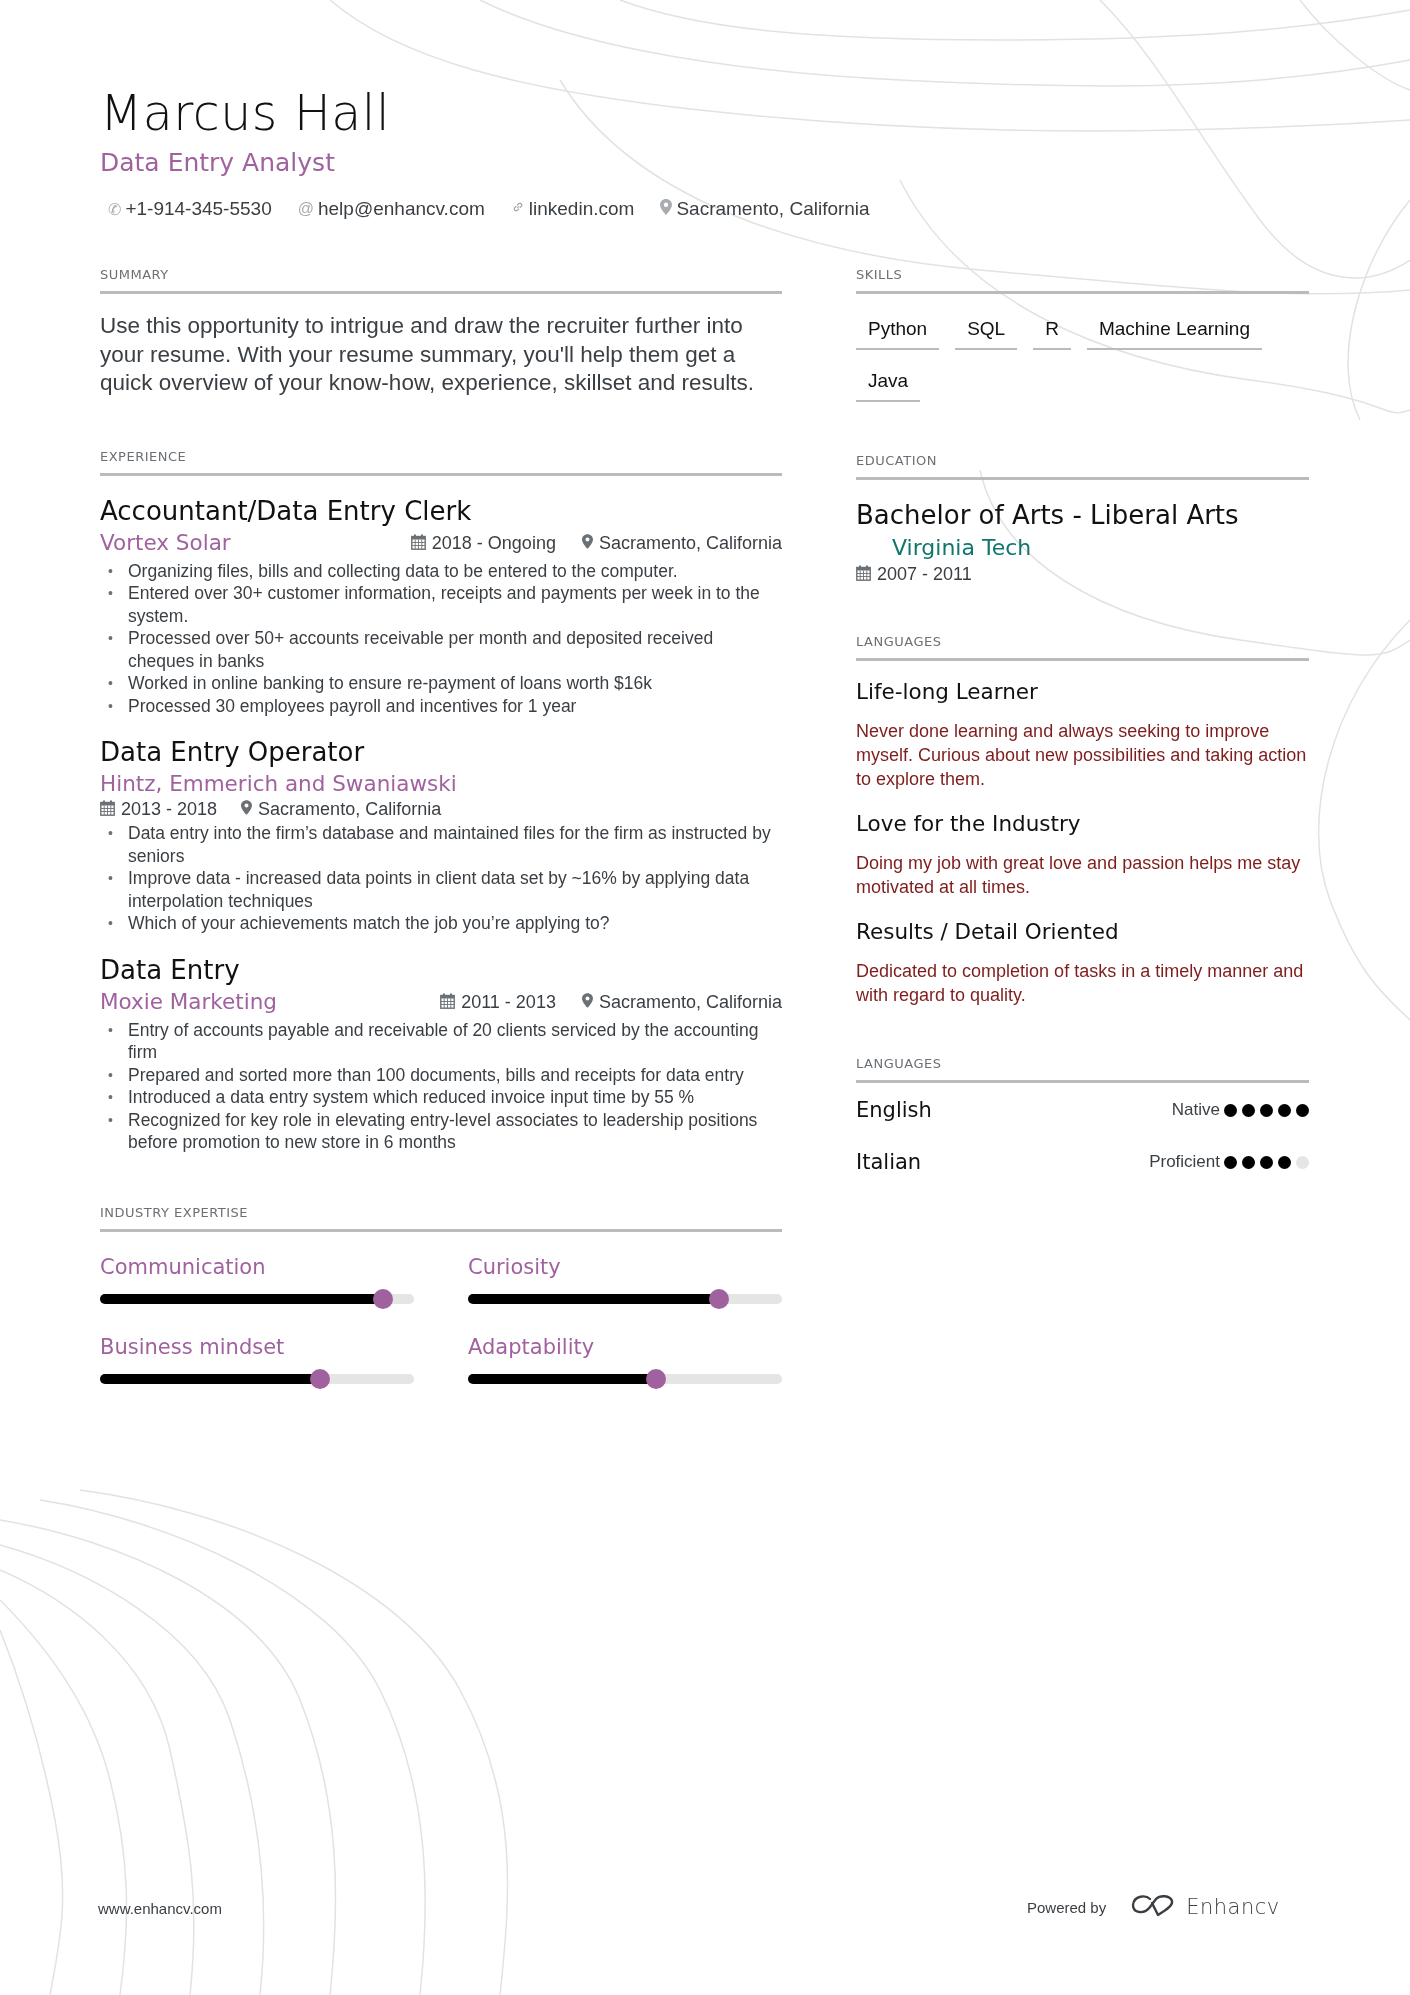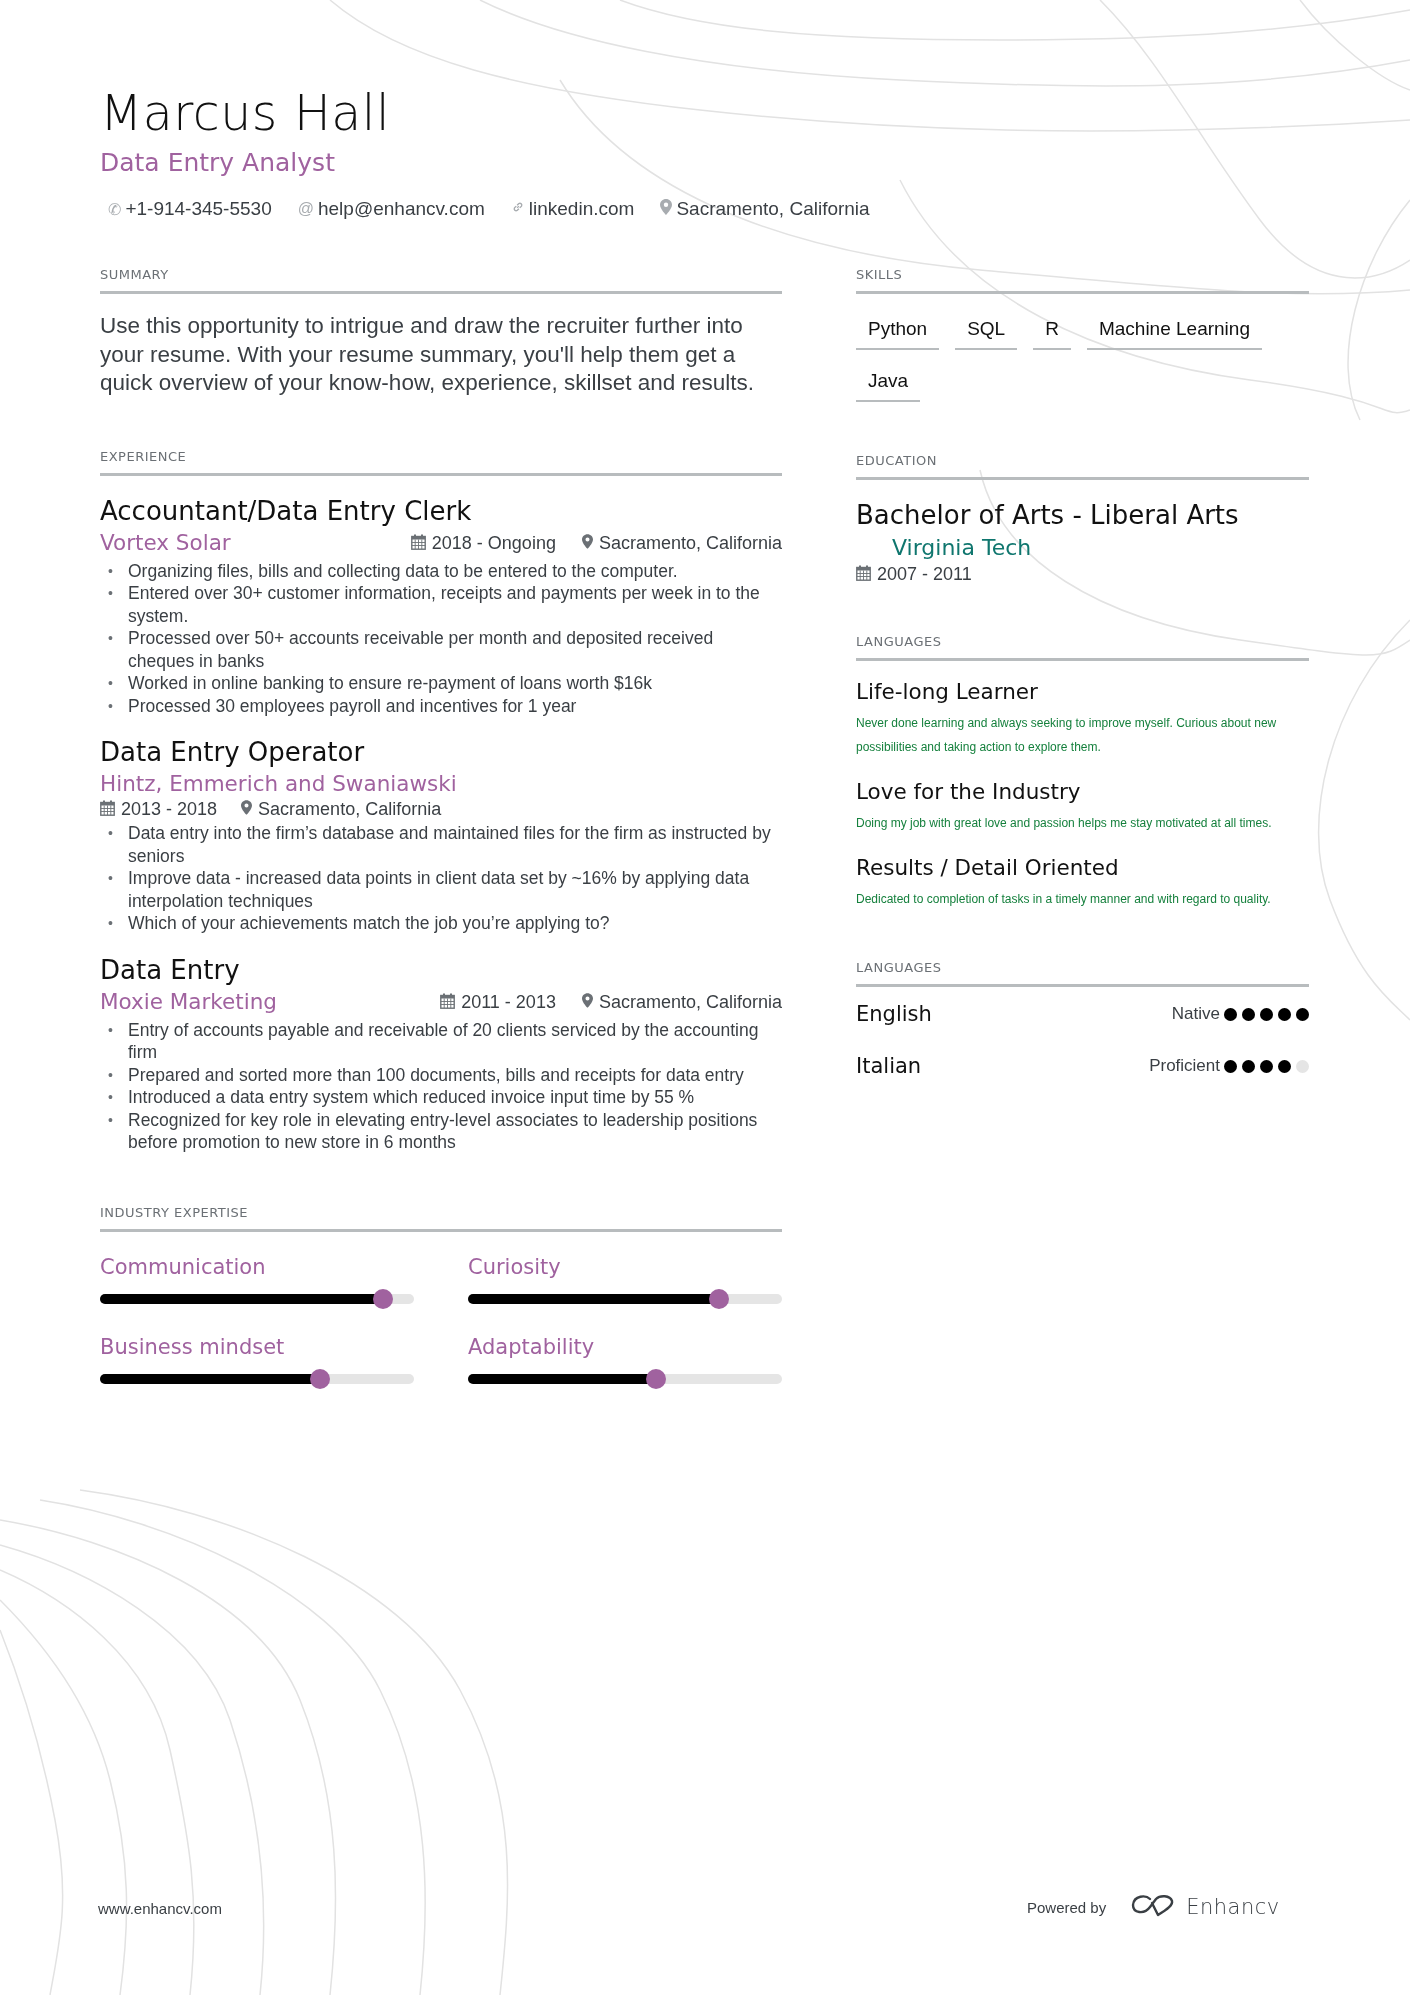--- a/index.html
+++ b/index.html
@@ -42,21 +42,21 @@
   .skills { display: flex; flex-wrap: wrap; gap: 16px 16px; margin-top: 20px; }
   .skill { font-size: 19px; color: #111; padding: 4px 12px 8px 12px; border-bottom: 2px solid #b8bcbe; }
 
   .edu-degree { font-family: "DejaVu Sans", sans-serif; font-size: 26px; color: #111; line-height: 34px; margin-top: 18px; }
   .edu-school { font-family: "DejaVu Sans", sans-serif; font-size: 22px; color: #0f766e; line-height: 32px; margin-left: 36px; }
   .edu-date { font-size: 18px; color: #3a3f44; display: flex; align-items: center; gap: 6px; }
   .edu-date .ico { color: #6b7075; font-size: 16px; }
 
   .strength { margin-top: 18px; }
   .strength-title { font-family: "DejaVu Sans", sans-serif; font-size: 21.5px; color: #111; line-height: 30px; }
-  .strength-desc { font-size: 12px; color: #15803d; line-height: 24px; margin-top: 4px; }
+  .strength-desc { font-size: 18px; color: #7f1d1d; line-height: 24px; margin-top: 12px; }
 
   .lang { display: flex; justify-content: space-between; align-items: center; margin-top: 18px; height: 34px; }
   .lang-name { font-family: "DejaVu Sans", sans-serif; font-size: 21px; color: #111; }
   .lang-right { display: flex; align-items: center; gap: 4px; }
   .lang-level { font-size: 17px; color: #3a3f44; }
   .dots { display: flex; gap: 5px; }
   .dot { width: 13px; height: 13px; border-radius: 50%; background: #000; }
   .dot.off { background: #e5e5e5; }
 
   .footer-left { position: absolute; left: 98px; top: 1900px; font-size: 15px; color: #3a3f44; }

